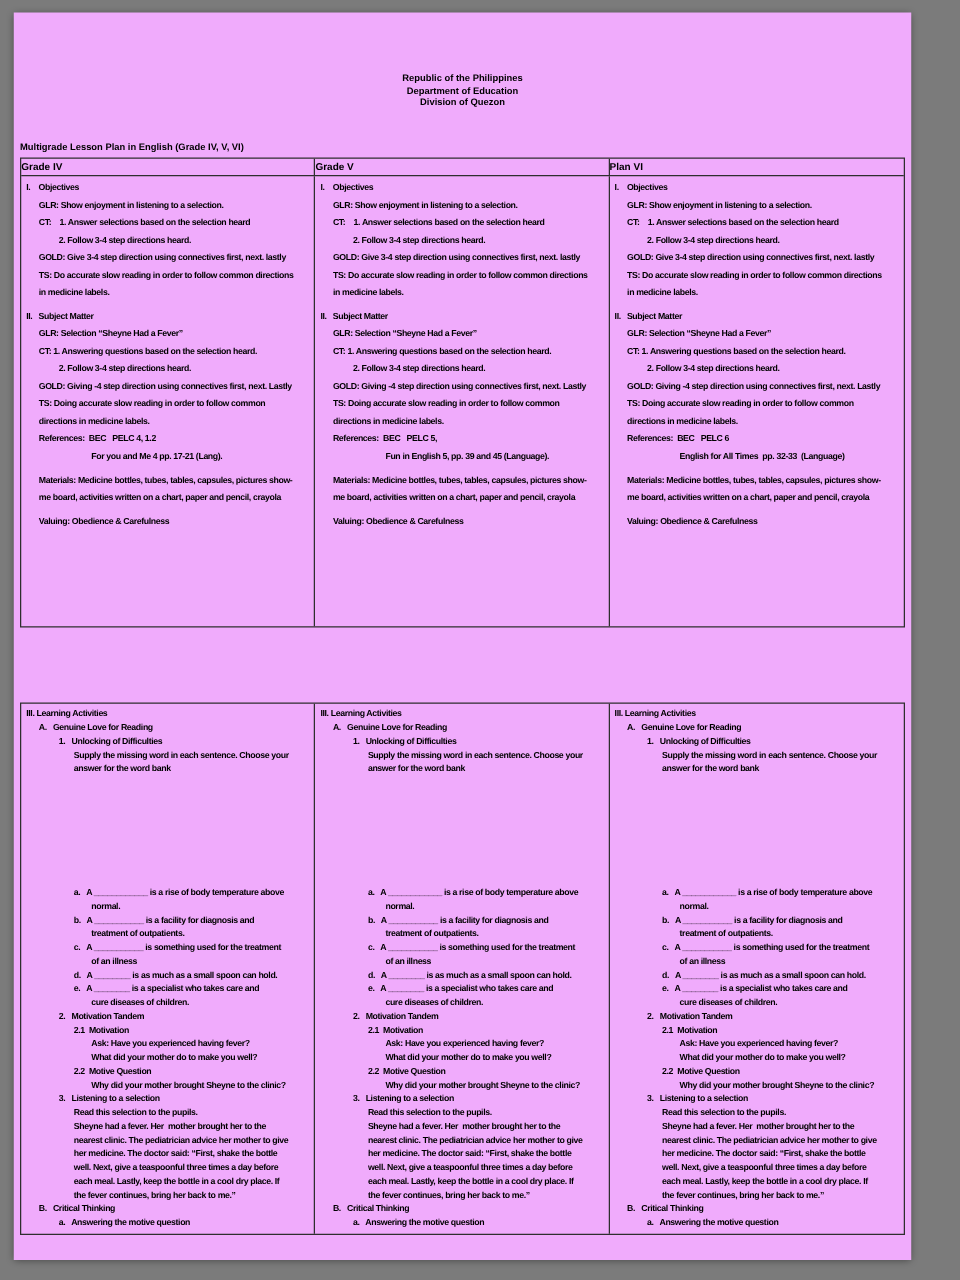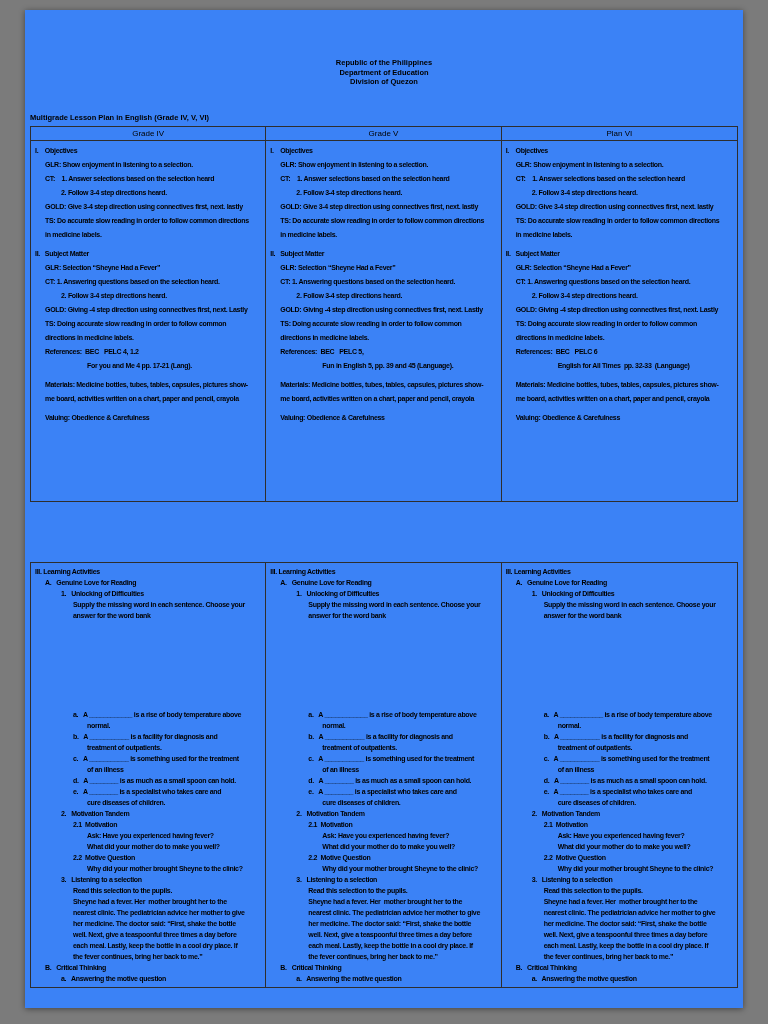--- a/index.html
+++ b/index.html
@@ -5,23 +5,23 @@
   * { box-sizing: border-box; margin: 0; padding: 0; }
   html, body { width: 768px; height: 1024px; }
   body {
     background: #7b7b7b;
     font-family: "Liberation Sans", sans-serif;
     position: relative;
     overflow: hidden;
   }
   .page {
     position: absolute;
-    left: 25px; top: 10px;
+    left: 11px; top: 10px;
     width: 718px; height: 998px;
-    background: #3b82f6;
+    background: #f0abfc;
     box-shadow: 0 1px 6px rgba(0,0,0,0.45);
     overflow: hidden;
     color: #000;
   }
   .doc-header {
     padding-top: 48px;
     text-align: center;
     font-size: 7.5px;
     font-weight: 700;
     line-height: 9.6px;
@@ -36,23 +36,23 @@
     border: 1px solid #2e2e2e;
   }
   .gtable.bottom { margin-top: 60px; }
   .trow { display: grid; grid-template-columns: 1fr 1fr 1fr; }
   .trow.head { border-bottom: 1px solid #2e2e2e; }
   .tcell { border-right: 1px solid #2e2e2e; overflow: hidden; }
   .tcell:last-child { border-right: none; }
   .head .tcell {
     height: 13px;
     line-height: 13px;
-    text-align: center;
+    text-align: left;
     font-size: 8px;
-    font-weight: 400;
+    font-weight: 700;
   }
   .body .tcell { min-height: 360px; padding: 3px 2px; }
   .bottom .body .tcell { min-height: 418px; }
   .tline {
     font-size: 7px;
     font-weight: 700;
     letter-spacing: -0.3px;
     line-height: 14px;
     white-space: pre;
     color: #000;

